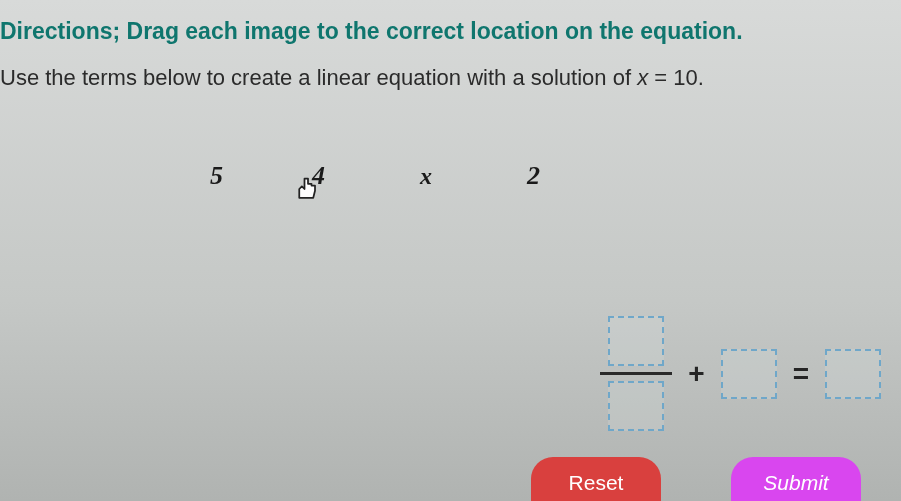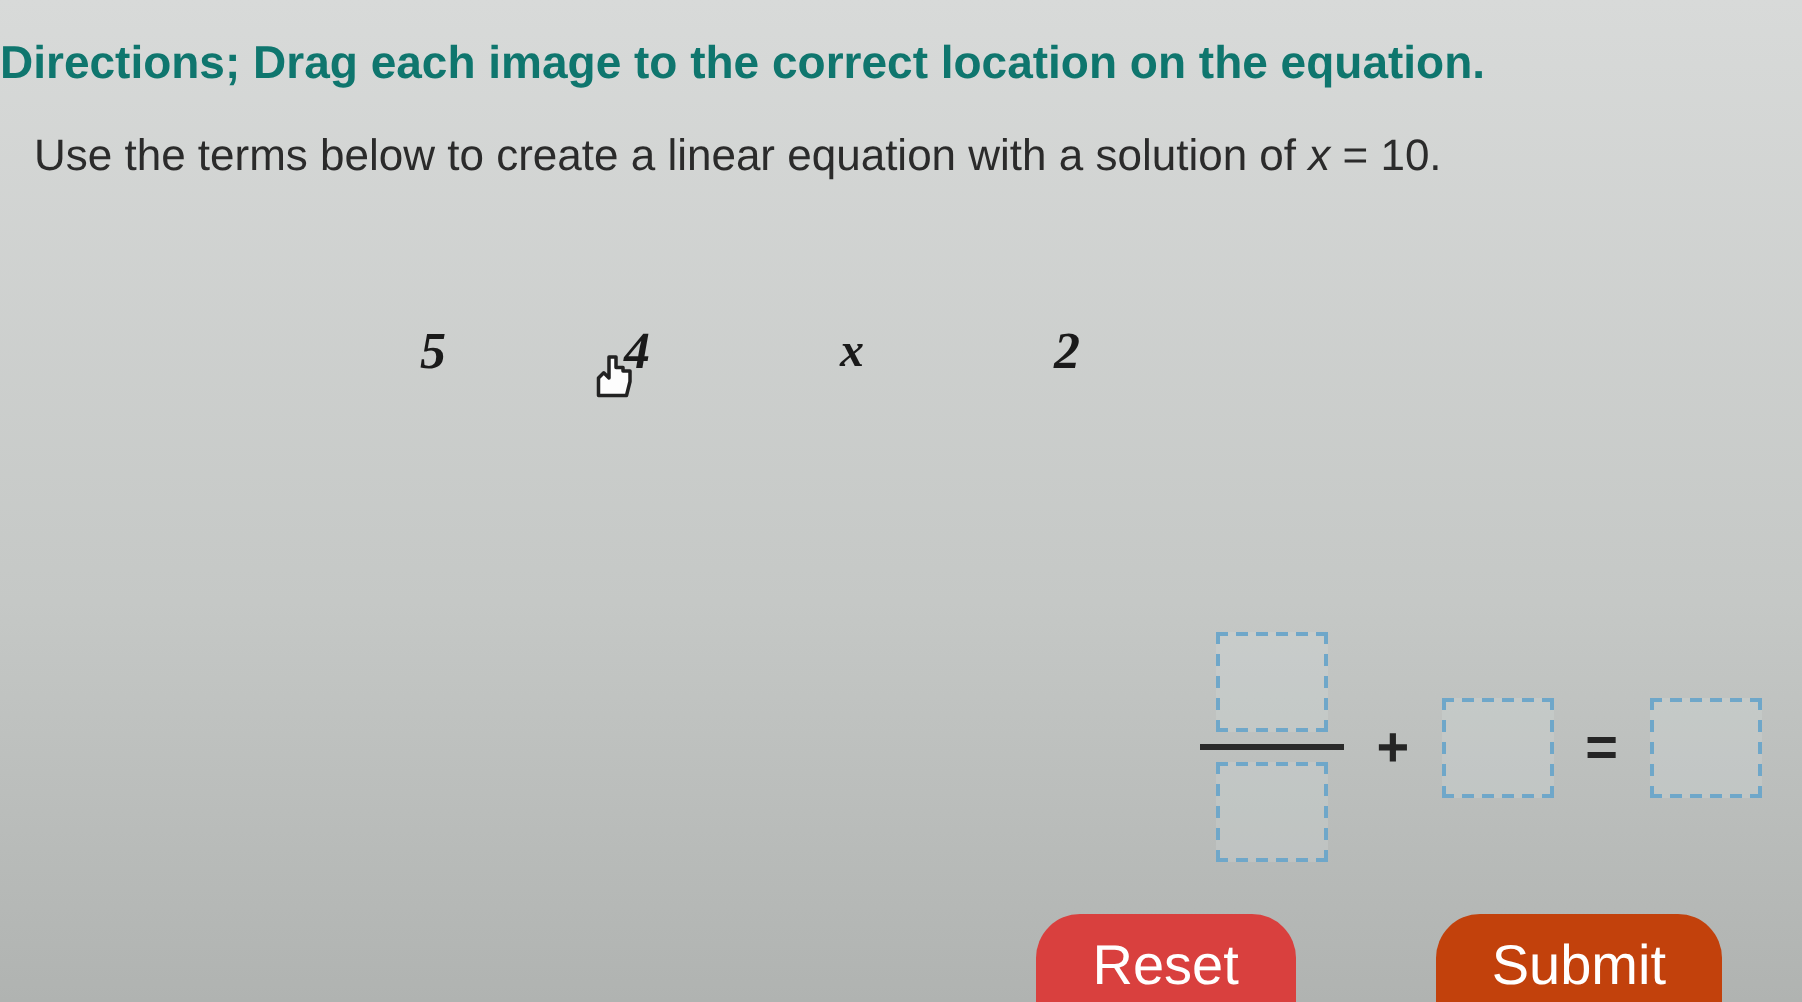--- a/index.html
+++ b/index.html
@@ -15,21 +15,20 @@
     .directions {
       padding: 18px 0 0 0;
       font-size: 23px;
       font-weight: bold;
       color: #0f766e;
     }
     .prompt {
       padding: 20px 0 0 0;
       font-size: 22px;
       color: #2b2b2b;
-      margin-left: 17px;
     }
     .italic { font-style: italic; }
     .terms-row {
       display: flex;
       align-items: center;
       gap: 95px;
       margin-top: 70px;
       margin-left: 210px;
     }
     .term {
@@ -88,30 +87,30 @@
       bottom: 0;
       display: flex;
       gap: 70px;
     }
     .btn {
       min-width: 130px;
       height: 44px;
       border-radius: 22px 22px 0 0;
       border: none;
       color: #fff;
-      font-size: 28px;
+      font-size: 21px;
       font-weight: 500;
       display: flex;
       align-items: center;
       justify-content: center;
       padding: 8px 28px 0 28px;
       cursor: pointer;
     }
     .btn-reset { background: #d9403e; }
-    .btn-submit { background: #c2410c; }
+    .btn-submit { background: #d946ef; font-style: italic; }
   </style>
 </head>
 <body>
 
 <div class="directions">
   <span>Directions; </span><span>Drag each image to the correct location on the equation.</span>
 </div>
 
 <div class="prompt">
   <span>Use the terms below to create a linear equation with a solution of </span><span class="italic">x</span><span> = 10.</span>

